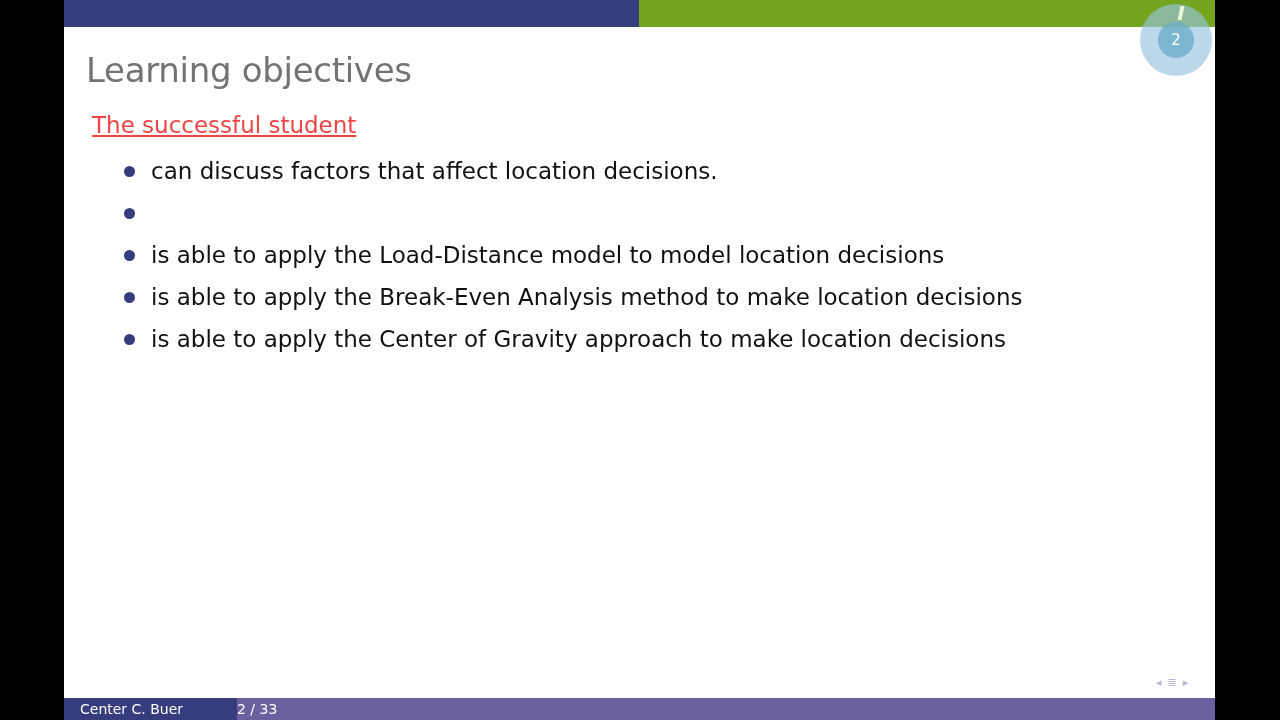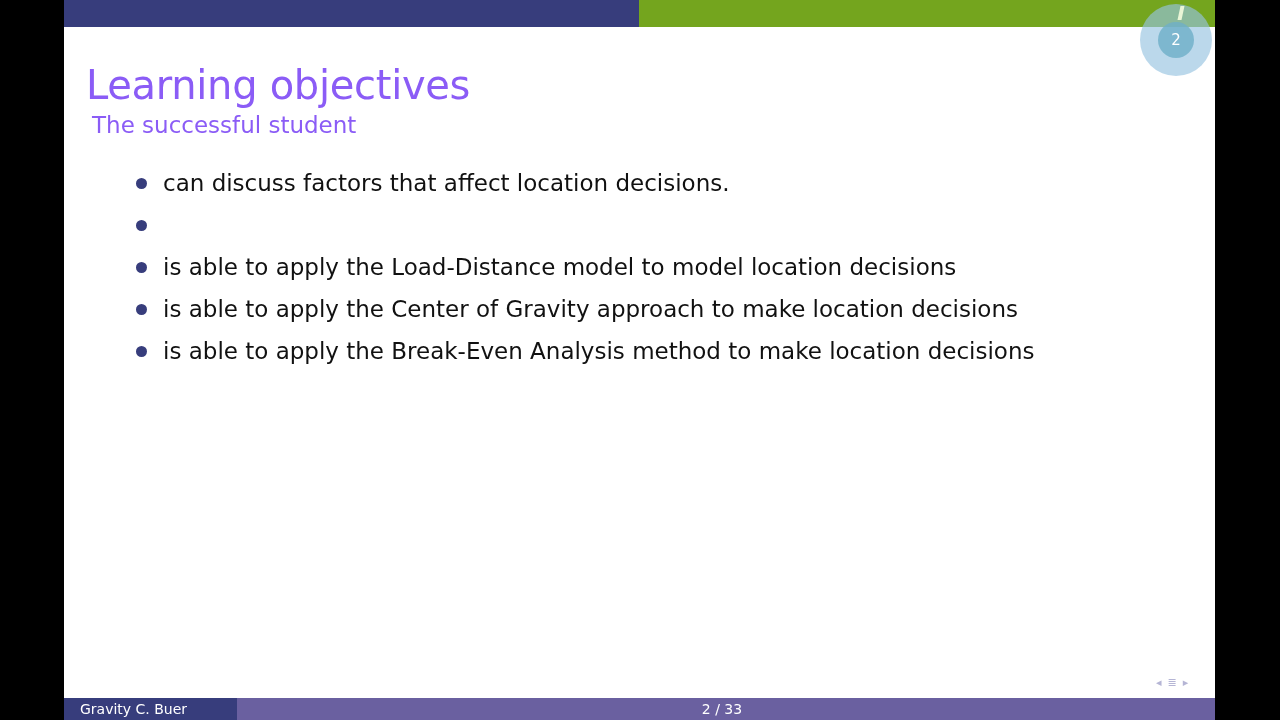--- a/index.html
+++ b/index.html
@@ -12,44 +12,45 @@
       position: absolute; left: 64px; top: 0; width: 1151px; height: 720px;
       background: #ffffff; overflow: hidden;
     }
     .topbar-left {
       position: absolute; left: 0; top: 0; width: 575px; height: 27px; background: #373d7c;
     }
     .topbar-right {
       position: absolute; left: 575px; top: 0; width: 576px; height: 27px; background: #74a51e;
     }
     .frame-title {
-      position: absolute; left: 22px; top: 50px; font-size: 40px; color: #8b5cf6;
-      letter-spacing: -0.3px; white-space: nowrap; margin-top: 12px;
+      position: absolute; left: 22px; top: 50px; font-size: 34px; color: #737373;
+      letter-spacing: -0.3px; white-space: nowrap;
     }
     .intro {
-      position: absolute; left: 28px; top: 112px; font-size: 23px; color: #8b5cf6;
+      position: absolute; left: 28px; top: 112px; font-size: 23px; color: #ef4444;
       white-space: nowrap;
+      text-decoration: underline;
     }
-    .bullets { position: absolute; left: 54px; top: 152px; margin: 16px; padding: 0; list-style: none; }
+    .bullets { position: absolute; left: 54px; top: 152px; margin: 4px; padding: 0; list-style: none; }
     .bullets li {
       position: relative; height: 42px; font-size: 23px; color: #111; white-space: nowrap;
       padding-left: 29px; line-height: 30px;
     }
     .bullet-dot {
       position: absolute; left: 2px; top: 10px; width: 11px; height: 11px; border-radius: 50%;
       background: #373d7c;
     }
     .footer-left {
       position: absolute; left: 0; top: 698px; width: 173px; height: 22px; background: #373d7c;
       color: #fff; font-size: 14px; line-height: 22px; padding-left: 16px; box-sizing: border-box;
       white-space: nowrap;
     }
     .footer-right {
       position: absolute; left: 173px; top: 698px; width: 978px; height: 22px; background: #6a60a0;
-      color: #fff; font-size: 14px; line-height: 22px; text-align: center; padding-right: 8px;
+      color: #fff; font-size: 14px; line-height: 22px; text-align: left; padding-right: 8px;
       box-sizing: border-box;
     }
     .nav-symbols {
       position: absolute; left: 1092px; top: 676px; font-size: 11px; color: #b5b5d5;
       display: flex; gap: 6px; align-items: center;
     }
     .badge {
       position: absolute; left: 1076px; top: 4px; width: 72px; height: 72px; border-radius: 50%;
       background: rgba(150, 195, 225, 0.65);
     }
@@ -75,25 +76,25 @@
     <div class="badge-inner">2</div>
   </div>
 
   <div class="frame-title">Learning objectives</div>
   <div class="intro">The successful student</div>
 
   <ul class="bullets">
     <li><span class="bullet-dot"></span><span>can discuss factors that affect location decisions.</span></li>
     <li><span class="bullet-dot"></span></li>
     <li><span class="bullet-dot"></span><span>is able to apply the Load-Distance model to model location decisions</span></li>
+    <li><span class="bullet-dot"></span><span>is able to apply the Break-Even Analysis method to make location decisions</span></li>
     <li><span class="bullet-dot"></span><span>is able to apply the Center of Gravity approach to make location decisions</span></li>
-    <li><span class="bullet-dot"></span><span>is able to apply the Break-Even Analysis method to make location decisions</span></li>
   </ul>
 
   <div class="nav-symbols">
     <span>◂</span>
     <span>≣</span>
     <span>▸</span>
   </div>
 
-  <div class="footer-left">Gravity C. Buer</div>
+  <div class="footer-left">Center C. Buer</div>
   <div class="footer-right">2 / 33</div>
 </div>
 
 </body></html>

